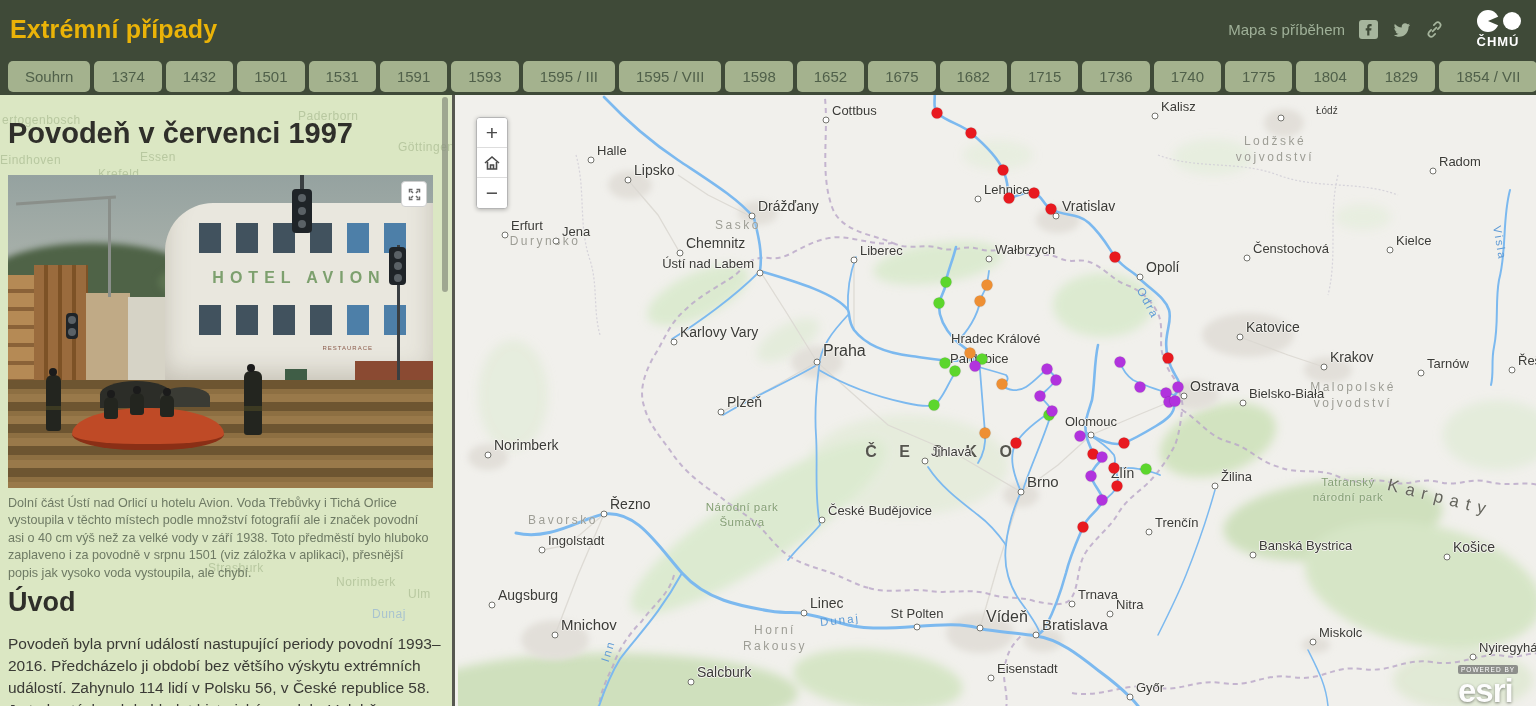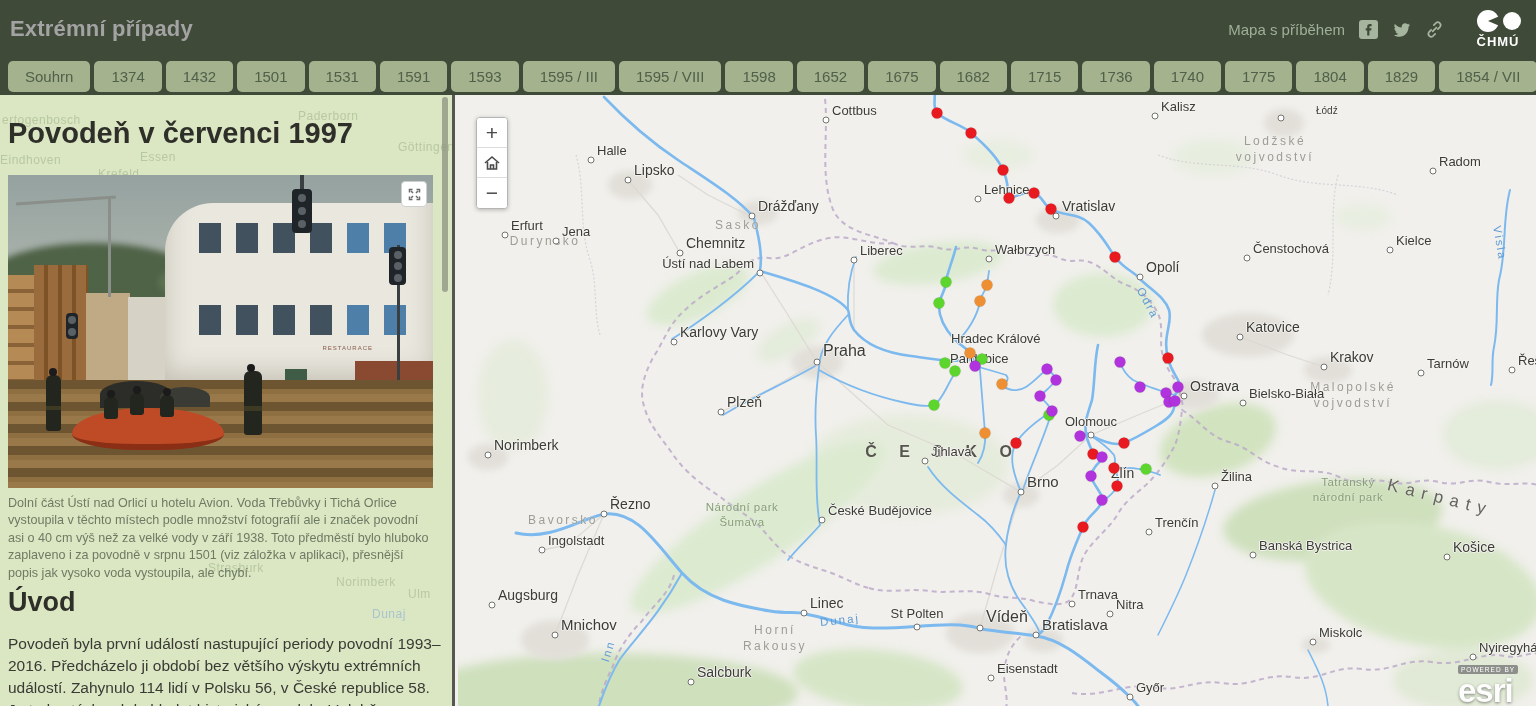--- a/index.html
+++ b/index.html
@@ -3,21 +3,21 @@
 <meta charset="utf-8">
 <style>
   html,body{margin:0;padding:0;background:#2d2d2a;}
   *{box-sizing:border-box;}
   #app{position:relative;width:1536px;height:706px;overflow:hidden;
        font-family:"Liberation Sans",sans-serif;background:#3f4a38;}
 
   
   #hdr{position:absolute;left:0;top:0;width:1536px;height:58px;background:#3f4a38;
        display:flex;align-items:center;justify-content:space-between;z-index:100;}
-  #hdr .ttl{margin-left:10px;font-size:22px;font-weight:bold;color:#a3a3a3;letter-spacing:.2px;}
+  #hdr .ttl{margin-left:10px;font-size:25px;font-weight:bold;color:#eab308;letter-spacing:.2px;}
   #hdr .right{display:flex;align-items:center;gap:14px;margin-right:14px;}
   #hdr .share{font-size:15px;color:#9fb098;}
   #hdr .hicon{width:19px;height:19px;display:inline-flex;}
   .chmu{display:flex;flex-direction:column;align-items:center;margin-left:16px;}
   .chmu .txt{color:#fff;font-weight:bold;font-size:13px;letter-spacing:1px;margin-top:1px;}
 
   
   #tabbar{position:absolute;left:0;top:58px;width:1536px;height:37px;background:#3f4a38;
           display:flex;align-items:flex-end;padding-left:8px;z-index:99;}
   #tabs-gen{display:contents;}
@@ -188,20 +188,21 @@
         <div class="ph-lamp-pole"></div>
         <div class="ph-hotel">
           <div class="ph-winrow r1">
               <span></span>
               <span></span>
               <span></span>
               <span></span>
               <span></span>
               <span></span>
             </div>
+          <div class="ph-sign">HOTEL AVION</div>
           <div class="ph-winrow r2">
               <span></span>
               <span></span>
               <span></span>
               <span></span>
               <span></span>
               <span></span>
             </div>
           <div class="ph-rest">RESTAURACE</div>
           <div class="ph-awning"></div>

